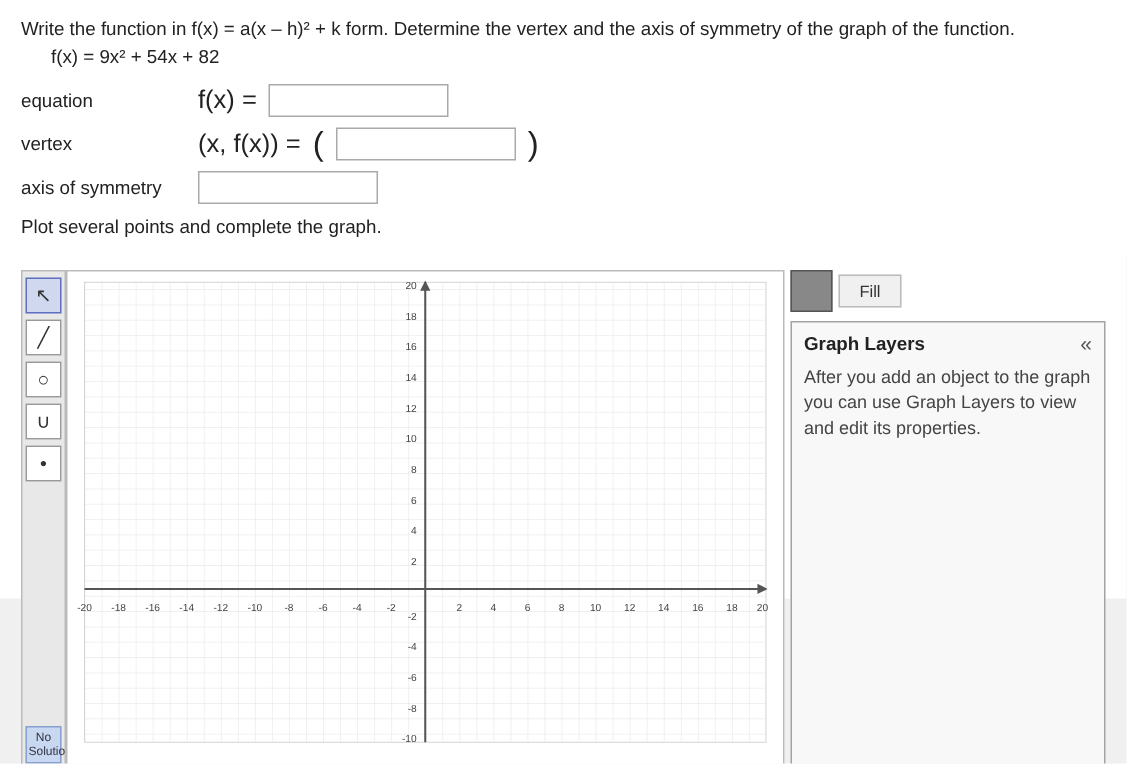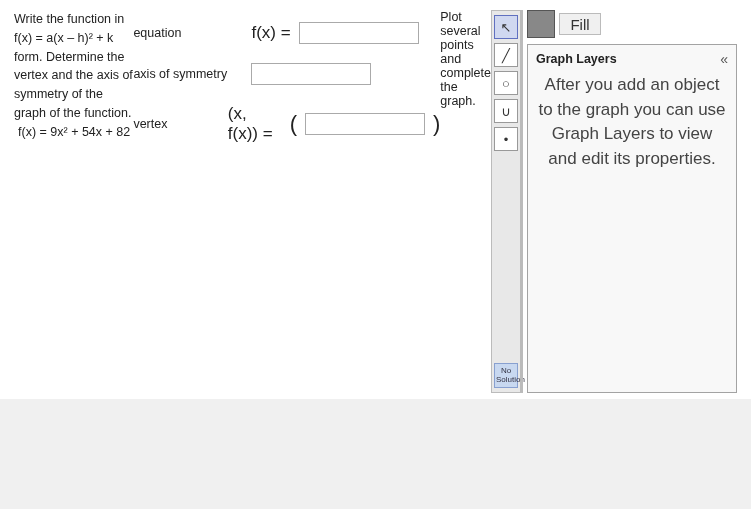--- a/index.html
+++ b/index.html
@@ -9,44 +9,43 @@
       background: #f0f0f0;
       width: 751px;
       height: 509px;
       overflow: hidden;
     }
     .main-container {
       background: #fff;
       width: 751px;
       height: 399px;
       display: flex;
-      flex-direction: row;
+      flex-direction: column;
       padding: 10px 14px 6px 14px;
     }
     .instruction {
       font-size: 12.5px;
       color: #222;
       margin-bottom: 8px;
       line-height: 1.5;
     }
     .instruction .func-line {
-      margin-left: 4px;
+      margin-left: 20px;
       font-size: 12.5px;
     }
     .form-section {
       display: flex;
       flex-direction: column;
       gap: 7px;
       margin-bottom: 8px;
     }
     .form-row {
       display: flex;
       align-items: center;
       gap: 8px;
-      margin-top: 12px;
     }
     .form-label {
       width: 110px;
       font-size: 12.5px;
       color: #222;
     }
     .form-eq {
       font-size: 17px;
       color: #222;
     }
@@ -150,21 +149,21 @@
       height: 28px;
       background: #888;
       border: 1px solid #555;
       cursor: pointer;
     }
     .fill-label-btn {
       width: 42px;
       height: 22px;
       background: #f0f0f0;
       border: 1px solid #bbb;
-      font-size: 15px;
+      font-size: 11px;
       text-align: center;
       line-height: 22px;
       cursor: pointer;
       color: #333;
     }
     .graph-layers-panel {
       background: #f8f8f8;
       border: 1px solid #a3a3a3;
       padding: 6px 8px;
       flex: 1;
@@ -179,24 +178,23 @@
       font-weight: bold;
       font-size: 12.5px;
       color: #222;
     }
     .collapse-btn {
       font-size: 14px;
       color: #555;
       cursor: pointer;
     }
     .graph-layers-desc {
-      font-size: 17px;
+      font-size: 12px;
       color: #444;
       line-height: 1.45;
-      text-align: center;
     }
     .fill-area {
       display: flex;
       align-items: center;
       gap: 4px;
       margin-bottom: 6px;
     }
   </style>
 </head>
 <body>
@@ -207,33 +205,33 @@
     <span>Write the function in f(x) = a(x – h)² + k form. Determine the vertex and the axis of symmetry of the graph of the function.</span>
     <div class="func-line">f(x) = 9x² + 54x + 82</div>
   </div>
 
   <div class="form-section">
 
     <div class="form-row">
       <span class="form-label">equation</span>
       <span class="form-eq">f(x) =</span>
       <input class="form-input" type="text" value="" style="">
-    </div>
-
-    <div class="form-row">
-      <span class="form-label">axis of symmetry</span>
-      <input class="axis-input" type="text" value="" style="">
     </div>
 
     <div class="form-row">
       <span class="form-label">vertex</span>
       <span class="form-eq">(x, f(x)) =</span>
       <span class="paren">(</span>
       <input class="form-input" type="text" value="" style="">
       <span class="paren">)</span>
+    </div>
+
+    <div class="form-row">
+      <span class="form-label">axis of symmetry</span>
+      <input class="axis-input" type="text" value="" style="">
     </div>
   </div>
 
   <div class="plot-label">Plot several points and complete the graph.</div>
 
   <div class="graph-area">
 
     <div class="toolbar">
       <div class="tool-btn active" title="Cursor">↖</div>
       <div class="tool-btn" title="Draw Line">╱</div>

